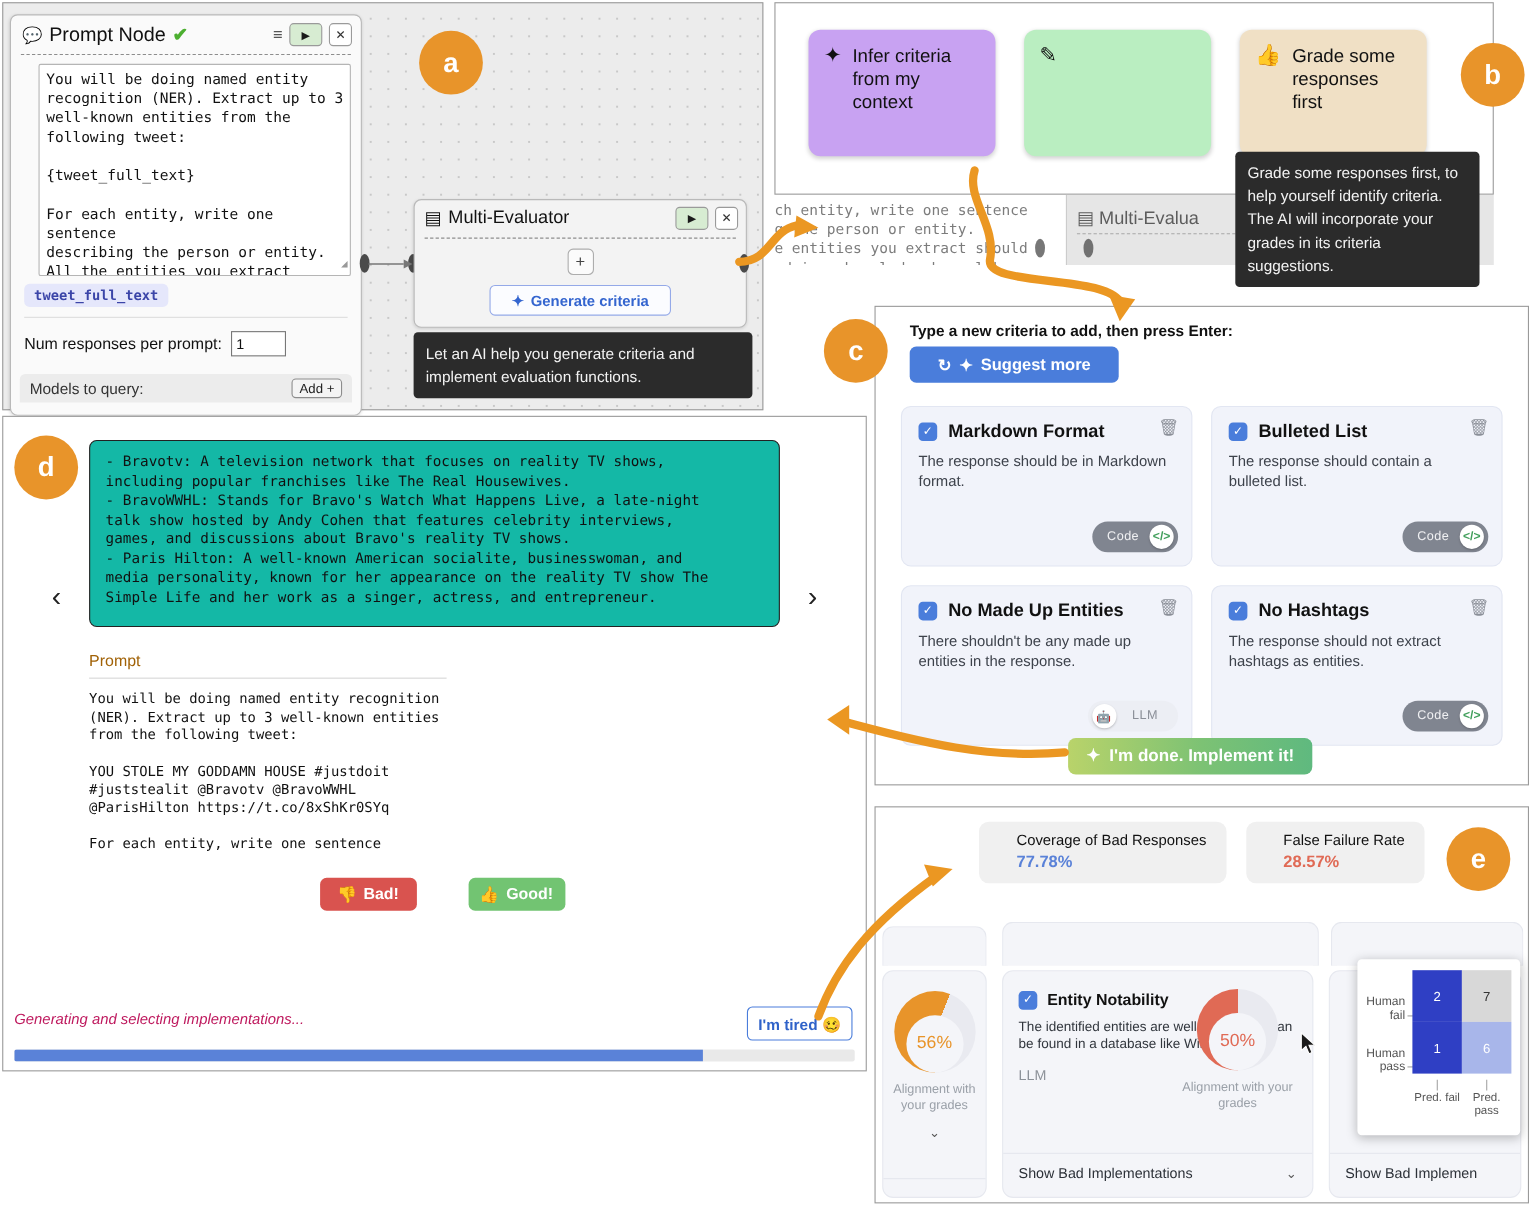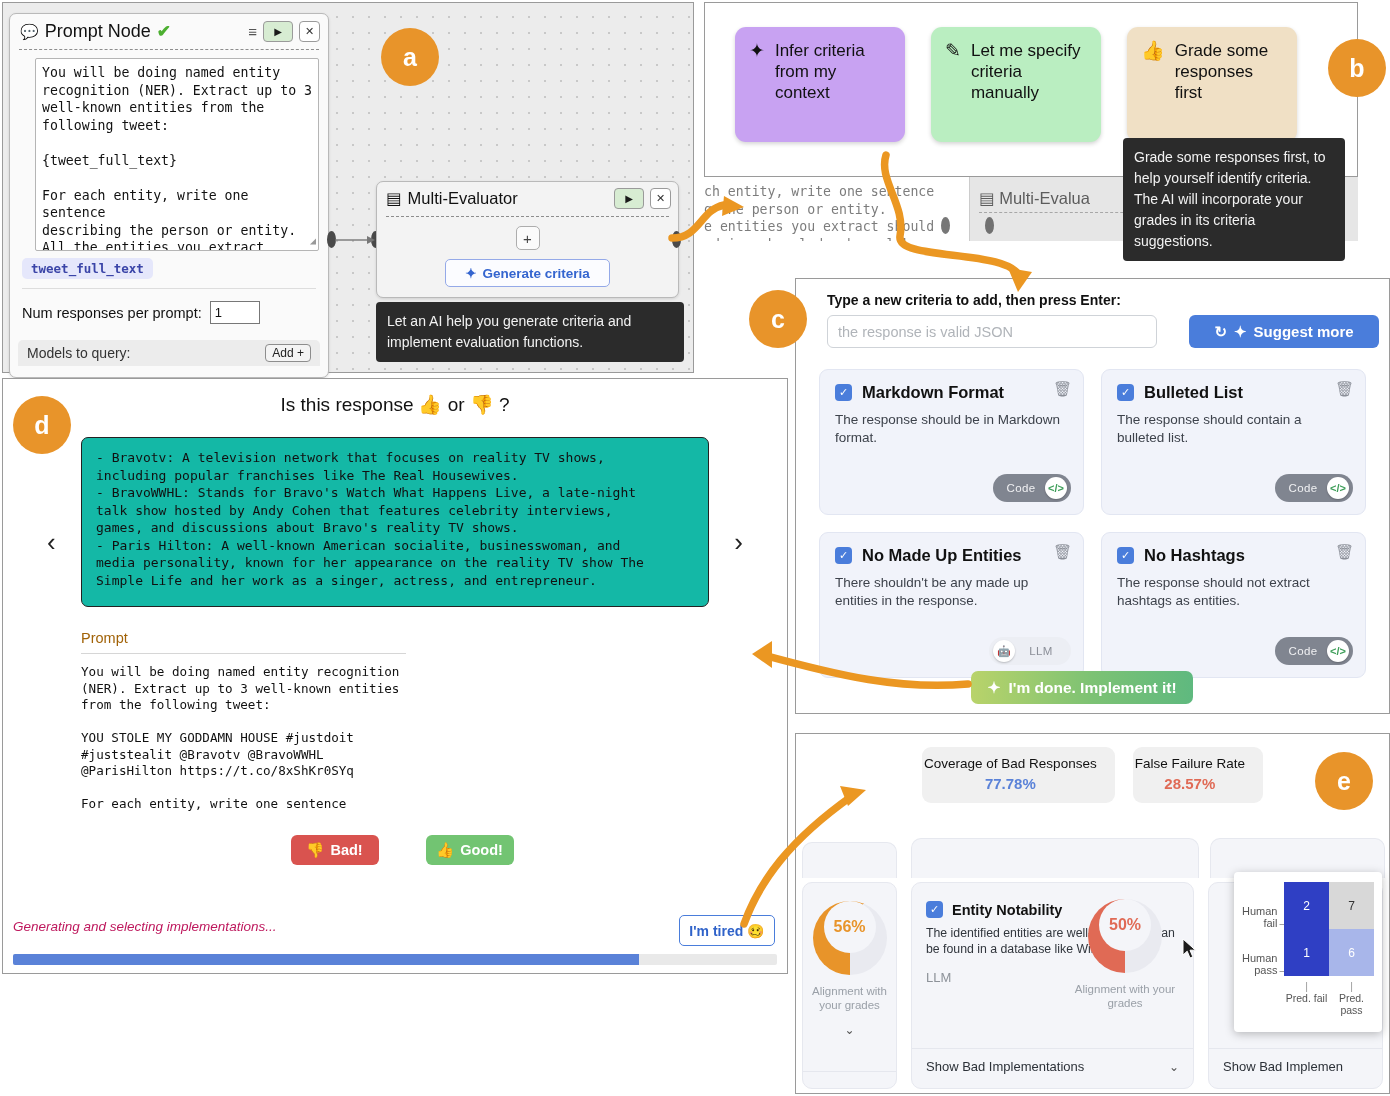--- a/index.html
+++ b/index.html
@@ -220,33 +220,33 @@
     position:absolute; right:12px; bottom:27px; width:96px; height:31px;
     border:1px solid #4a7ddb; border-radius:5px; background:#fff;
     display:flex;align-items:center;justify-content:center;gap:4px;
     color:#2f62c9; font-size:14px; font-weight:bold;
   }
 
   
   #panel-e { left:795px; top:733px; width:595px; height:361px; }
   .e-title { text-align:center; font-size:15.5px; color:#111; margin:11px 0 0 0; }
   .stat-row { display:flex; gap:18px; justify-content:center; margin:13px 0 0 0; }
-  .stat-card { background:#f0f0f0; border-radius:9px; padding:9px 18px 11px 2px; text-align:center; }
+  .stat-card { background:#f0f0f0; border-radius:9px; padding:9px 18px 11px 34px; }
   .stat-lbl { font-size:13.5px; color:#111; }
   .stat-val { font-size:15px; font-weight:bold; margin-top:4px; }
   .fn-row { position:absolute; left:0; right:0; top:148px; display:flex; gap:14px; padding:0 6px 0 6px; }
   .fn-card { background:#f4f5f9; border:1px solid #e6e8ef; border-radius:10px; position:relative; }
   .fn-small { width:95px; flex:0 0 95px; }
   .fn-mid   { flex:1 1 auto; }
   .fn-right { width:175px; flex:0 0 175px; }
   .donut-wrap { display:flex; flex-direction:column; align-items:center; padding-top:18px; }
   .donut {
     width:74px;height:74px;border-radius:50%;
-    display:flex;align-items:flex-start;justify-content:center;
-    font-size:16px;font-weight:bold;
+    display:flex;align-items:flex-end;justify-content:center;
+    font-size:16px;font-weight:normal;
   }
   .donut-in { width:52px;height:52px;border-radius:50%;background:#f4f5f9;
               display:flex;align-items:center;justify-content:center; }
   .donut-cap { font-size:11.5px; line-height:14px; color:#9aa0a8; text-align:center; margin-top:9px; }
   .chev { font-size:12px; color:#555; margin-top:11px; }
   .fn-body { padding:18px 14px 0 14px; }
   .fn-head { display:flex; align-items:center; gap:9px; }
   .fn-name { font-size:14.5px; font-weight:bold; color:#111; }
   .fn-desc { font-size:12.3px; line-height:16px; color:#31363d; margin:7px 0 0 0; }
   .fn-kind { font-size:13px; color:#8d9299; margin-top:13px; }
@@ -359,21 +359,20 @@
 <div class="badge" style="left:381px; top:28px;">a</div>
 
 <div class="panel" id="panel-b">
   <div class="choice-row">
     <div class="choice-card" id="cc1">
       <span class="cc-icon">✦</span>
       <span>Infer criteria from my context</span>
     </div>
     <div class="choice-card" id="cc2">
       <span class="cc-icon">✎</span>
-      <span>Let me specify criteria manually</span>
     </div>
     <div class="choice-card" id="cc3">
       <span class="cc-icon">👍</span>
       <span>Grade some responses first</span>
     </div>
   </div>
 </div>
 
 <div style="position:absolute; left:704px; top:177px; width:654px; height:64px; overflow:hidden; z-index:5;">
 
@@ -389,23 +388,20 @@
   <div style="position:absolute; left:281px; top:40px; width:9px; height:17px; border-radius:50%; background:#4a4a4a; opacity:.75;"></div>
 </div>
 <div class="tooltip-dark" style="left:1123px; top:138px; width:222px; z-index:36;">
   <span>Grade some responses first, to help yourself identify criteria. The AI will incorporate your grades in its criteria suggestions.</span>
 </div>
 <div class="badge" style="left:1328px; top:39px;">b</div>
 
 <div class="panel" id="panel-c">
   <div class="c-label">Type a new criteria to add, then press Enter:</div>
   <div class="c-row">
-    <div class="c-input">
-      <span>the response is valid JSON</span>
-    </div>
     <div class="suggest-btn">
       <span>↻</span>
       <span>✦</span>
       <span>Suggest more</span>
     </div>
   </div>
 
   <div class="crit-grid">
     <div class="crit-card">
       <div class="cc-top">
@@ -469,27 +465,20 @@
   </div>
 
   <div class="done-btn">
     <span>✦</span>
     <span>I'm done. Implement it!</span>
   </div>
 </div>
 <div class="badge" style="left:749px; top:290px;">c</div>
 
 <div class="panel" id="panel-d">
-  <div class="d-title">
-    <span>Is this response</span>
-    <span>👍</span>
-    <span>or</span>
-    <span>👎</span>
-    <span>?</span>
-  </div>
   <div class="arrow-l">‹</div>
   <div class="arrow-r">›</div>
   <div class="resp-box">- Bravotv: A television network that focuses on reality TV shows,
 including popular franchises like The Real Housewives.
 - BravoWWHL: Stands for Bravo's Watch What Happens Live, a late-night
 talk show hosted by Andy Cohen that features celebrity interviews,
 games, and discussions about Bravo's reality TV shows.
 - Paris Hilton: A well-known American socialite, businesswoman, and
 media personality, known for her appearance on the reality TV show The
 Simple Life and her work as a singer, actress, and entrepreneur.</div>

